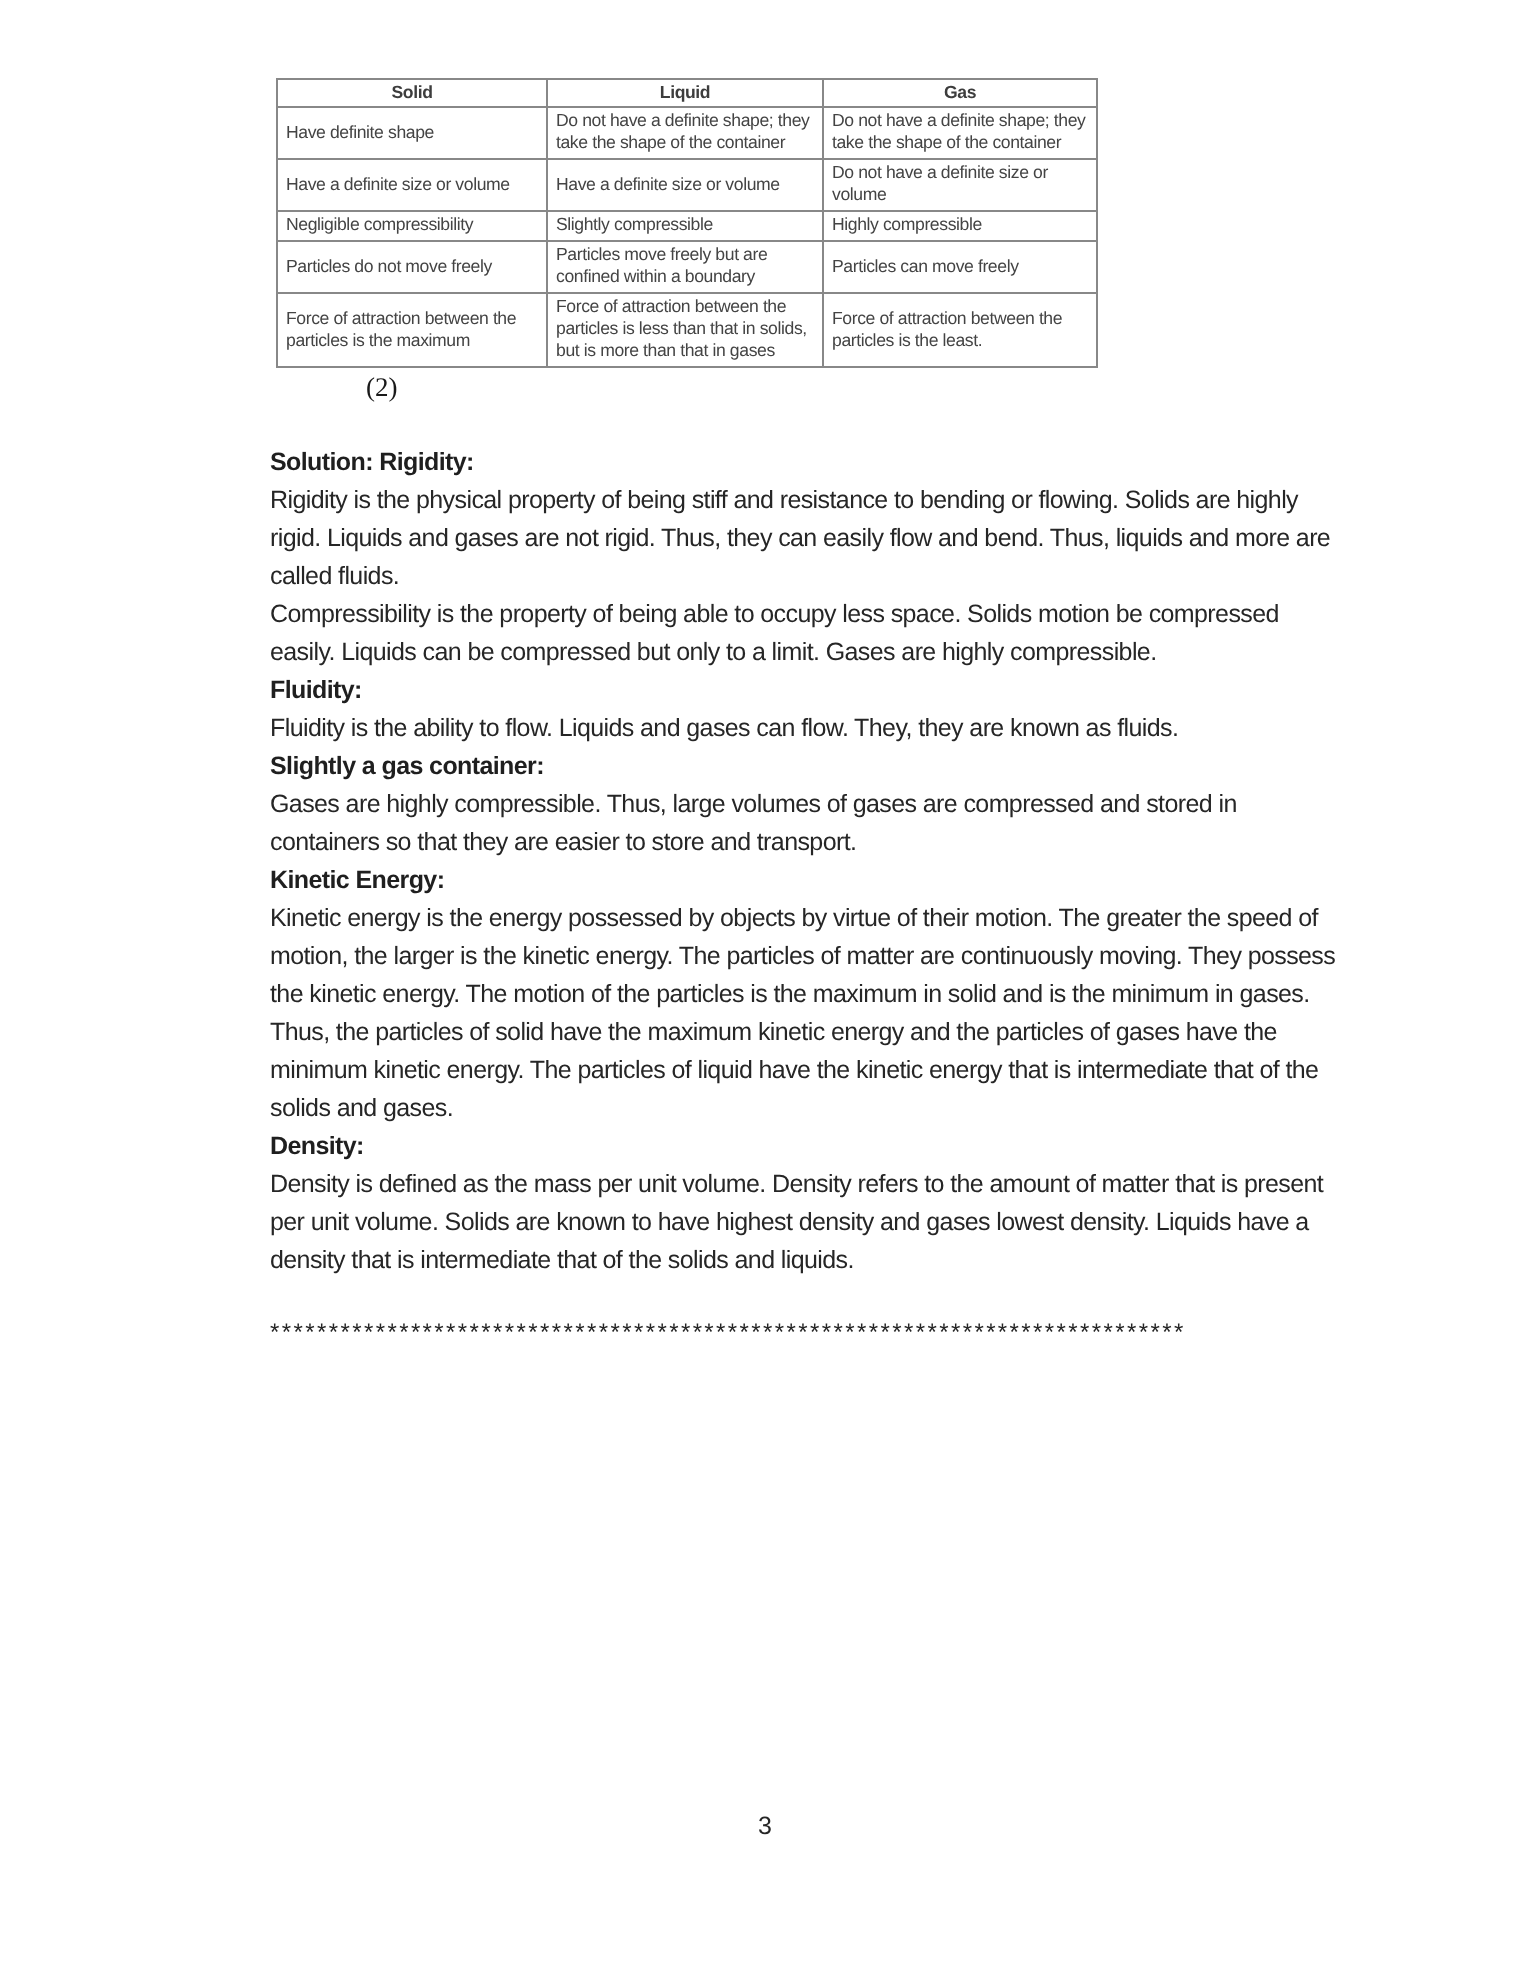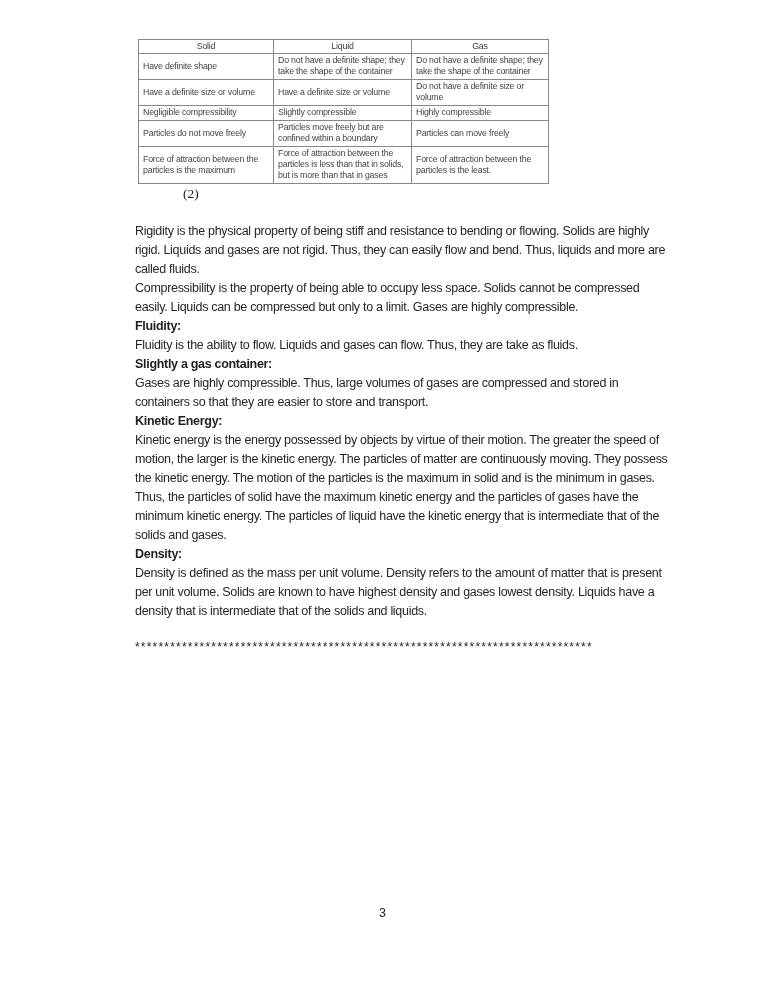--- a/index.html
+++ b/index.html
@@ -40,21 +40,21 @@
     color: #444444;
   }
   table.states th,
   table.states td {
     border: 1px solid #888888;
     padding: 1px 4px 2px 4px;
     vertical-align: middle;
   }
   table.states th {
     text-align: center;
-    font-weight: normal;
+    font-weight: bold;
     color: #3d3d3d;
     padding-top: 1px;
     padding-bottom: 1px;
   }
   table.states col.c1 { width: 135px; }
   table.states col.c2 { width: 138px; }
   table.states col.c3 { width: 137px; }
 
   
   .question {
@@ -164,30 +164,31 @@
           </tr>
 
       </tbody>
     </table>
 
     <div class="marks">(2)</div>
 
     <div class="solution">
 
         <div class="section">
+          <div class="sec-head">Solution: Rigidity:</div>
           <div class="sec-body">Rigidity is the physical property of being stiff and resistance to bending or flowing. Solids are highly rigid. Liquids and gases are not rigid. Thus, they can easily flow and bend. Thus, liquids and more are called fluids.</div>
         </div>
 
         <div class="section">
-          <div class="sec-body">Compressibility is the property of being able to occupy less space. Solids cannot be compressed easily. Liquids can be compressed but only to a limit. Gases are highly compressible.</div>
+          <div class="sec-body">Compressibility is the property of being able to occupy less space. Solids motion be compressed easily. Liquids can be compressed but only to a limit. Gases are highly compressible.</div>
         </div>
 
         <div class="section">
           <div class="sec-head">Fluidity:</div>
-          <div class="sec-body">Fluidity is the ability to flow. Liquids and gases can flow. Thus, they are take as fluids.</div>
+          <div class="sec-body">Fluidity is the ability to flow. Liquids and gases can flow. They, they are known as fluids.</div>
         </div>
 
         <div class="section">
           <div class="sec-head">Slightly a gas container:</div>
           <div class="sec-body">Gases are highly compressible. Thus, large volumes of gases are compressed and stored in containers so that they are easier to store and transport.</div>
         </div>
 
 
         <div class="section">
           <div class="sec-head">Kinetic Energy:</div>

